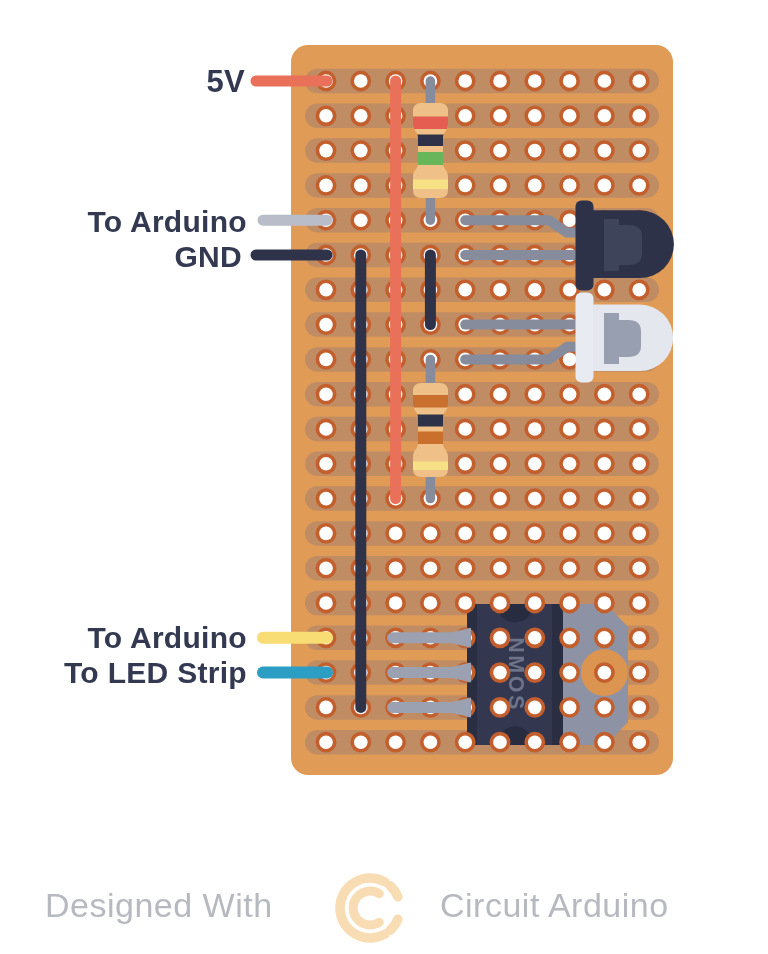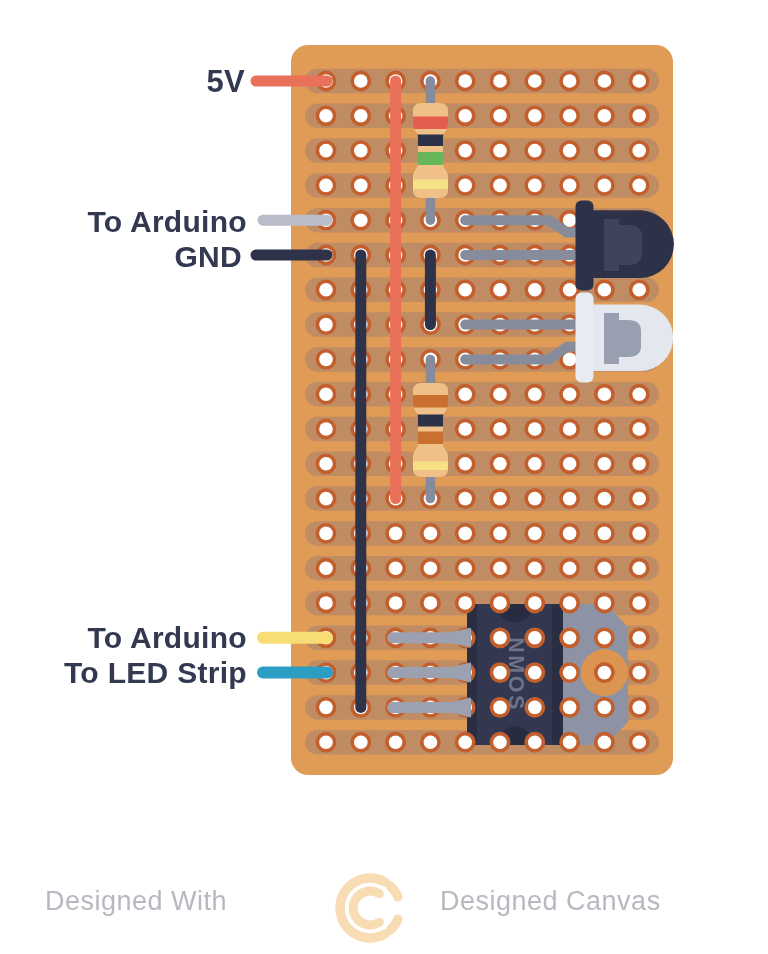--- a/index.html
+++ b/index.html
@@ -2,21 +2,21 @@
 <html><head>
 <meta charset="utf-8">
 <style>
   html,body{margin:0;padding:0;}
   body{
     width:768px;height:954px;background:#ffffff;position:relative;
     font-family:"Liberation Sans", sans-serif;overflow:hidden;
   }
   #diagram{position:absolute;left:0;top:0;display:block;}
   .footer-text{
-    position:absolute;font-size:27px;color:#b6b9bf;letter-spacing:0.5px;
+    position:absolute;font-size:34px;color:#b6b9bf;letter-spacing:0.5px;
     white-space:nowrap;line-height:1;
   }
   #designed-with{left:45px;top:888px;}
   #brand-text{left:440px;top:888px;}
   #logo{position:absolute;left:325px;top:863px;width:90px;height:90px;}
   .lp{fill:none;stroke:#f8dcb4;stroke-width:9.5;stroke-linecap:round;}
   .lp-inner{fill:none;stroke:#f8dcb4;stroke-width:9;stroke-linecap:round;}
 </style>
 </head>
 <body>
@@ -518,14 +518,14 @@
   </svg>
 
 <div>
   <span id="designed-with" class="footer-text">Designed With</span>
   <svg id="logo" viewBox="-45 -45 90 90">
     <path class="lp" d="M15 -26A30 30 0 1 0 15 26"></path>
     <path class="lp" d="M20.1 -22.3A30 30 0 0 1 27.8 -11.2"></path>
     <path class="lp" d="M27.8 11.2A30 30 0 0 1 20.1 22.3"></path>
     <path class="lp-inner" d="M9.3 -14.3A17 17 0 1 0 9.3 14.3"></path>
   </svg>
-  <span id="brand-text" class="footer-text">Designed Canvas</span>
+  <span id="brand-text" class="footer-text">Circuit Arduino</span>
 </div>
 
 </body></html>

